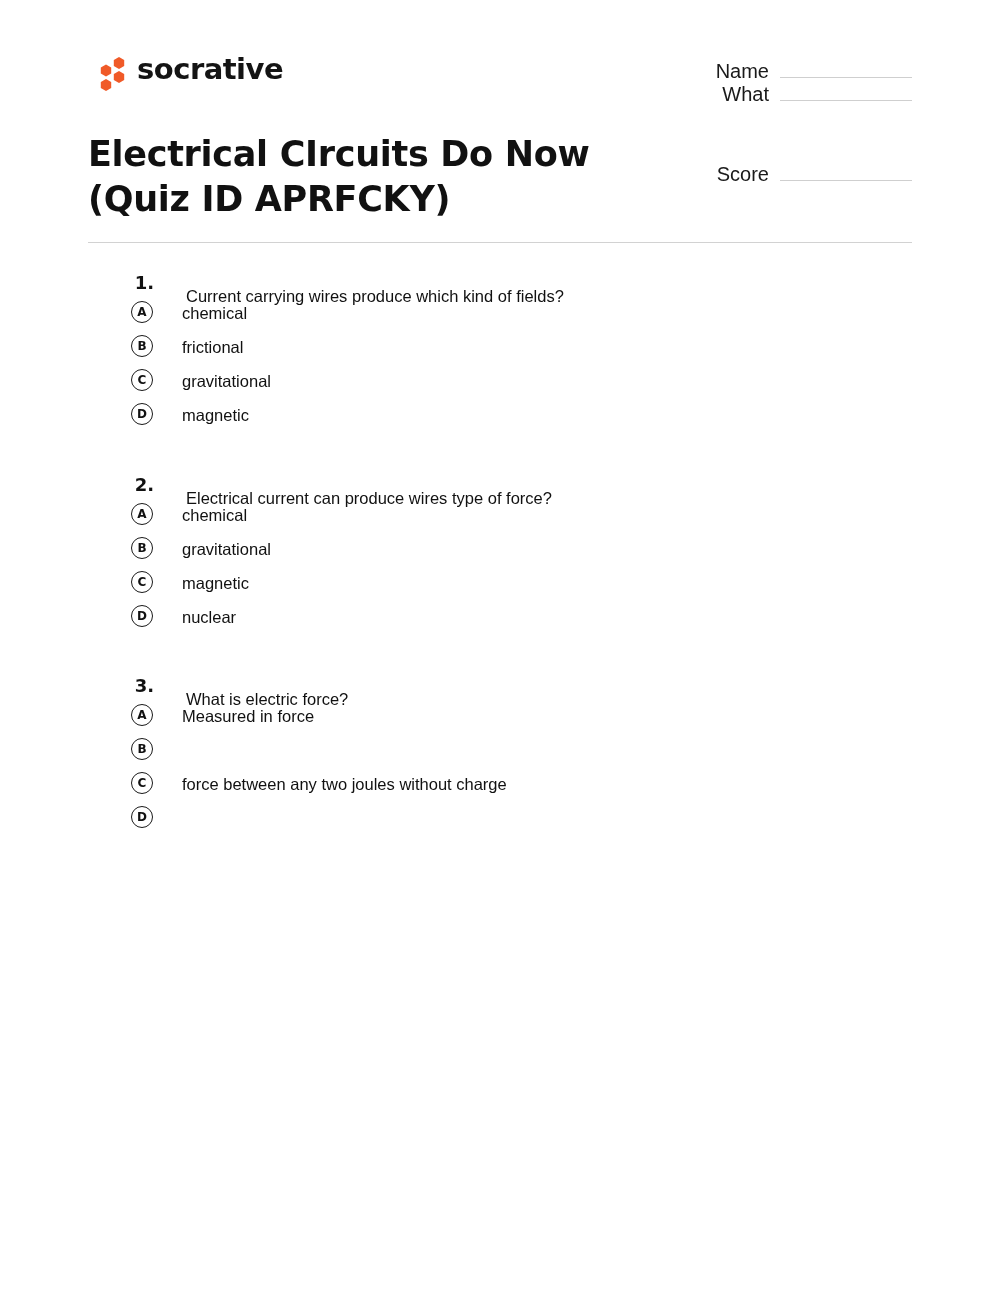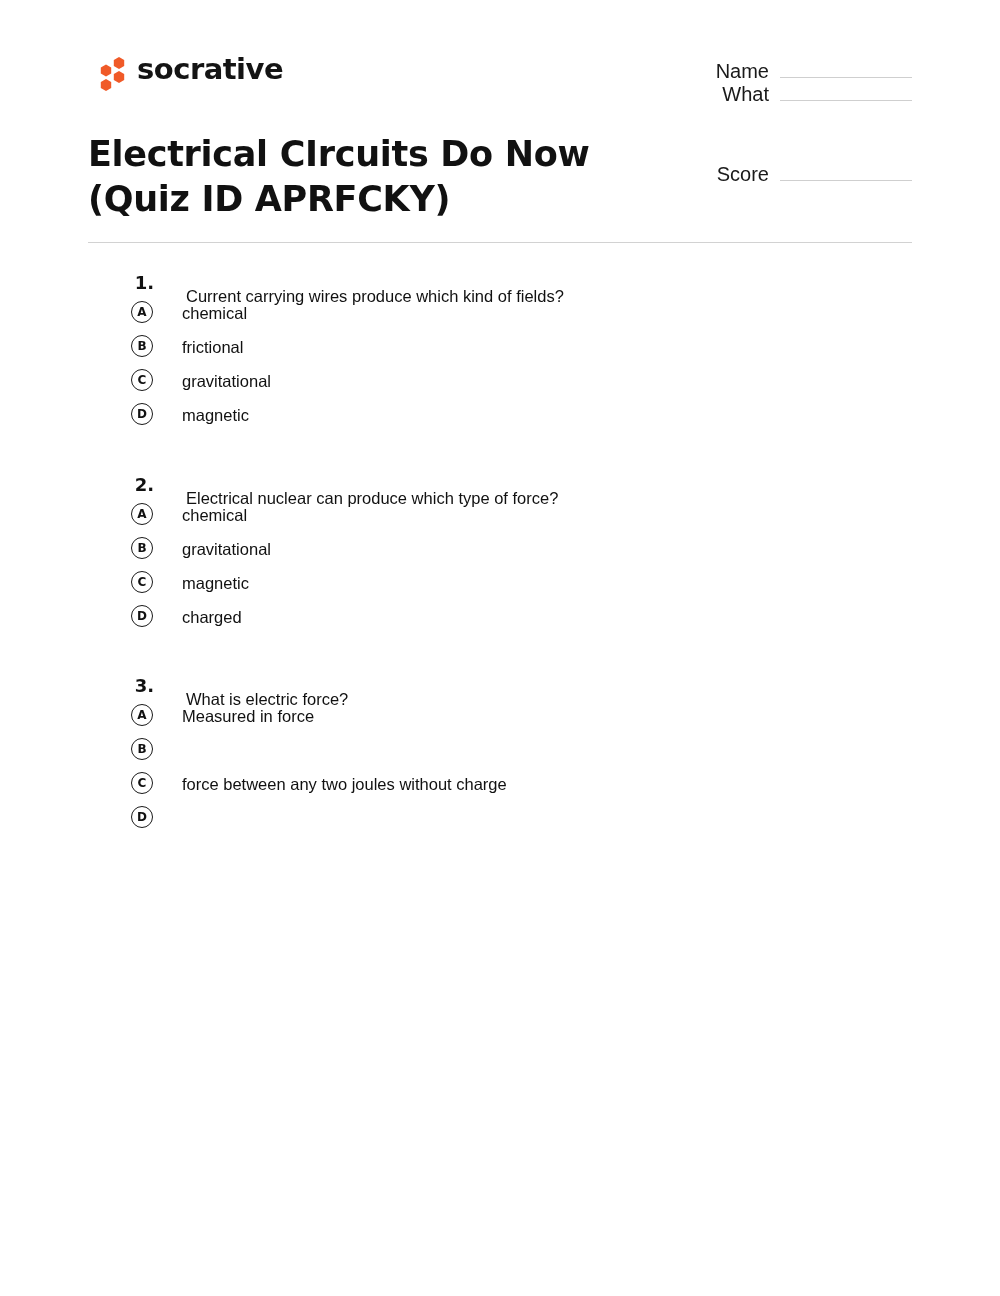--- a/index.html
+++ b/index.html
@@ -105,37 +105,37 @@
   </div>
   <div class="choice">
     <span class="bubble">D</span>
     <span class="choice-text">magnetic</span>
   </div>
 </div>
 
 <div class="question" style="top:472px;">
   <div class="q-head">
     <span class="q-num">2.</span>
-    <span class="q-text">Electrical nuclear can produce which type of force?</span>
+    <span class="q-text">Electrical current can produce wires type of force?</span>
   </div>
   <div class="choice">
     <span class="bubble">A</span>
     <span class="choice-text">chemical</span>
   </div>
   <div class="choice">
     <span class="bubble">B</span>
     <span class="choice-text">gravitational</span>
   </div>
   <div class="choice">
     <span class="bubble">C</span>
     <span class="choice-text">magnetic</span>
   </div>
   <div class="choice">
     <span class="bubble">D</span>
-    <span class="choice-text">charged</span>
+    <span class="choice-text">nuclear</span>
   </div>
 </div>
 
 <div class="question" style="top:673px;">
   <div class="q-head">
     <span class="q-num">3.</span>
     <span class="q-text">What is electric force?</span>
   </div>
   <div class="choice">
     <span class="bubble">A</span>

